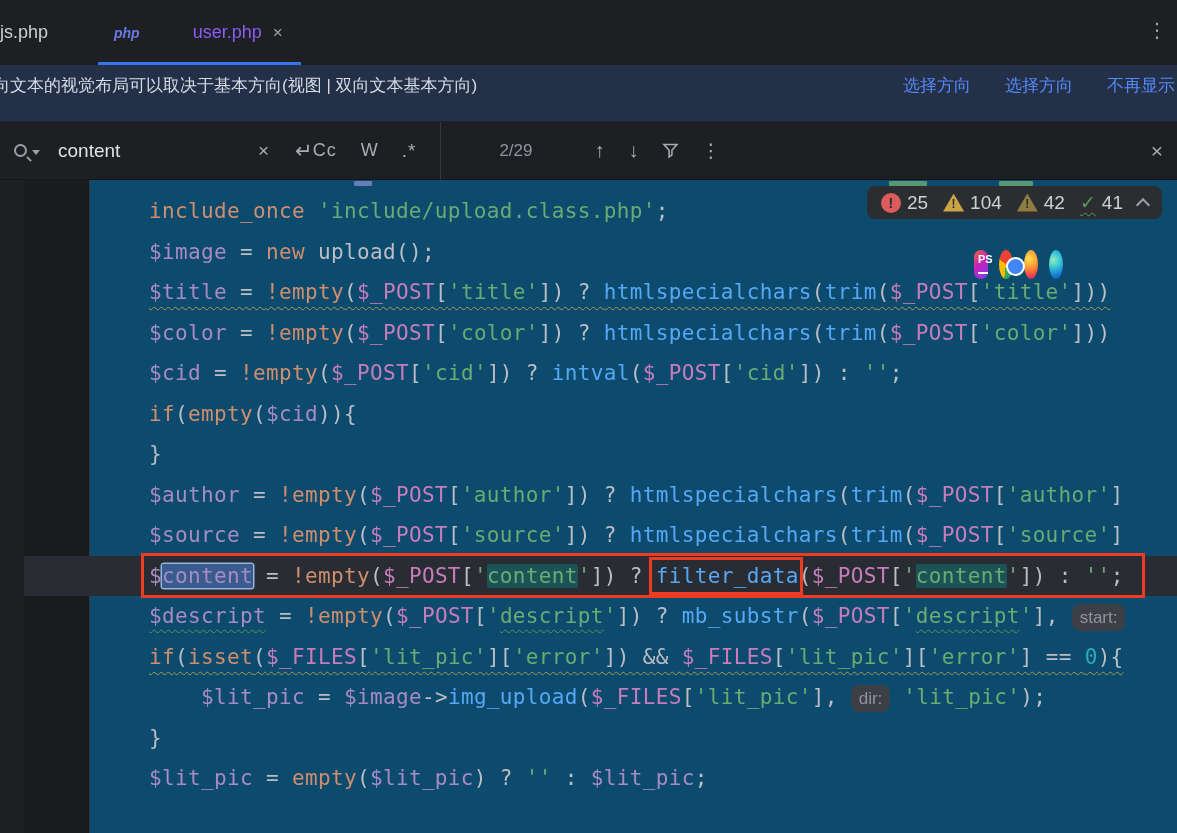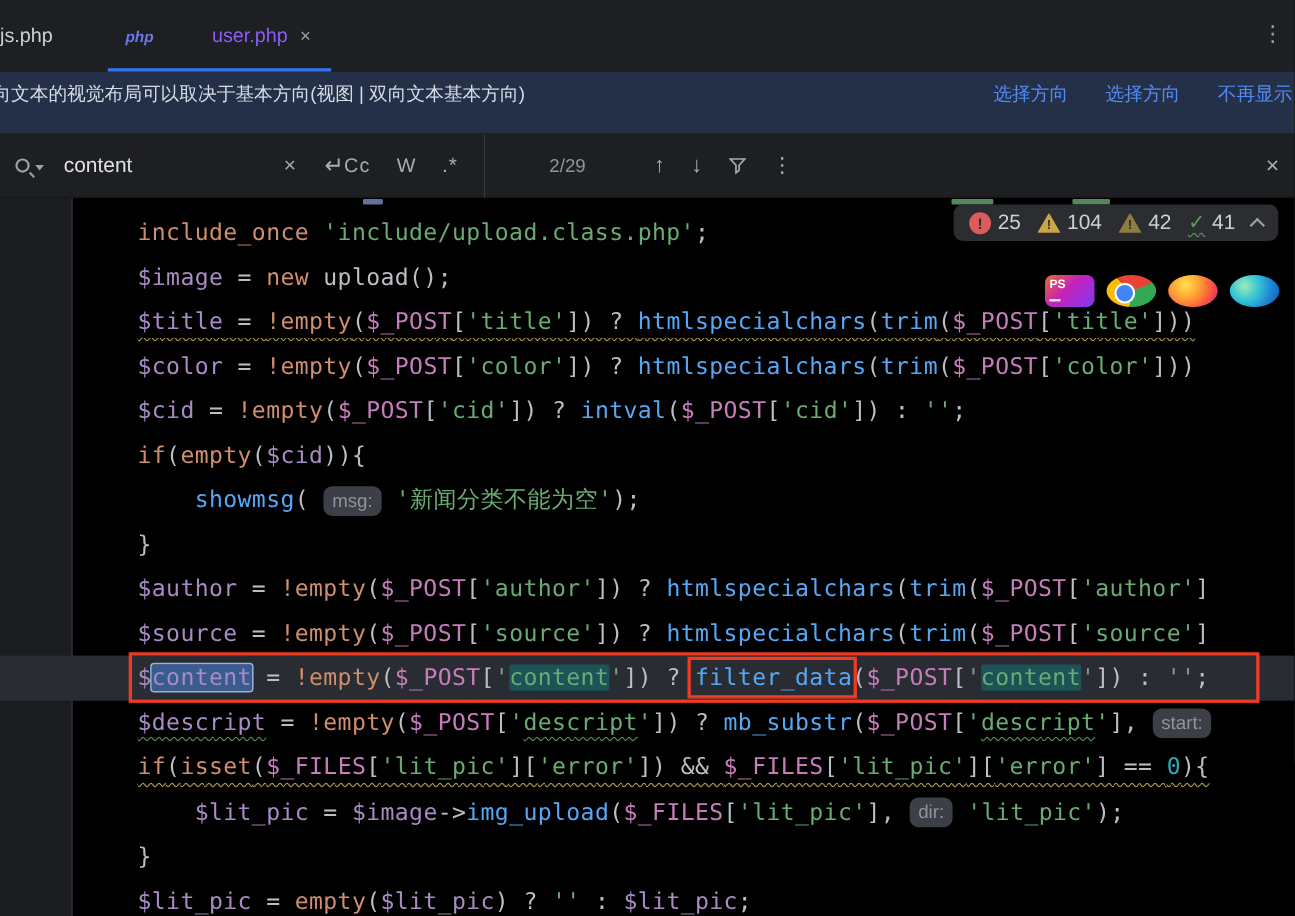--- a/index.html
+++ b/index.html
@@ -43,21 +43,21 @@
   .s-sep { width:1px; height:58px; background:#36383C; margin-left:24px; }
   .s-count { margin-left:58px; font-size:17px; color:#8F949E; }
   .s-arrow { font-size:20px; }
   .s-up { margin-left:62px; }
   .s-down { margin-left:24px; }
   .s-filter { margin-left:22px; display:flex; align-items:center; }
   .s-kebab { margin-left:22px; font-size:19px; }
   .s-close { margin-left:auto; margin-right:14px; font-size:21px; }
 
   
-  .editor { position:relative; height:653px; background:#000000; overflow:hidden; font-family:"DejaVu Sans Mono","Liberation Mono",monospace; }
+  .editor { position:relative; height:653px; background:#0c4a6e; overflow:hidden; font-family:"DejaVu Sans Mono","Liberation Mono",monospace;margin-left:24px; }
   .gutter { position:absolute; left:0; top:0; bottom:0; width:66px; background:#1B1C1F; border-right:1px solid #35373B; z-index:1; }
   .code-lines { position:relative; z-index:2; padding-top:11px; }
   .line { position:relative; height:40.5px; line-height:40.5px; padding-left:125px; white-space:pre; font-size:21px; letter-spacing:0.35px; color:#BCBEC4; }
   .line.current { background:#2A2C33; }
   .line.zzy { text-decoration:underline wavy #A89C4D 1px; text-underline-offset:7px; }
   .tk.kw  { color:#CF8E6D; }
   .tk.var { color:#A88BC4; }
   .tk.sg  { color:#C77DBB; }
   .tk.str { color:#6AAB73; }
   .tk.fn  { color:#56A8F5; }
@@ -84,21 +84,21 @@
   .warn-ico { position:relative; width:21px; height:18px; display:inline-block; }
   .warn-ico .tri { position:absolute; inset:0; clip-path:polygon(50% 0,100% 100%,0 100%); }
   .warn-ico .bang { position:absolute; left:0; right:0; bottom:0; text-align:center; color:#2B2D30; font-size:12px; font-weight:bold; line-height:15px; }
   .warn1 .tri { background:#C9A544; }
   .warn2 .tri { background:#8E7D3F; }
   .ok-ico { color:#5C9A5E; font-size:19px; font-weight:bold; text-decoration:underline wavy #5C9A5E 1px; text-underline-offset:3px; }
   .insp-chevron { width:10px; height:10px; border-left:2px solid #9DA0A8; border-top:2px solid #9DA0A8; transform:rotate(45deg); margin-top:5px; }
 
   
   .browsers { position:absolute; left:950px; top:70px; z-index:25; display:flex; gap:11px; }
-  .bicon { width:45px; height:29px; border-radius:50%; }
+  .bicon { width:14px; height:29px; border-radius:50%; }
   .bicon.ps { border-radius:7px; background:linear-gradient(135deg,#E86A2B 0%,#C622B9 45%,#7C3AF2 100%); position:relative; }
   .bicon.ps .ps-txt { position:absolute; left:4px; top:3px; color:#fff; font-size:11px; font-weight:bold; font-family:"Liberation Sans",sans-serif; }
   .bicon.ps .ps-bar { position:absolute; left:4px; bottom:5px; width:10px; height:2px; background:#fff; }
   .bicon.chrome { position:relative; background:conic-gradient(from -50deg,#EA4335 0 33%,#34A853 0 66%,#FBBC05 0 100%); }
   .bicon.chrome::after { content:""; position:absolute; left:7px; top:7px; width:15px; height:15px; border-radius:50%; background:#4285F4; border:2.5px solid #fff; }
   .bicon.firefox { background:radial-gradient(circle at 35% 30%,#FFE14D 0%,#FFA236 35%,#FF5A3C 65%,#C42482 95%); }
   .bicon.edge { background:radial-gradient(circle at 30% 35%,#9CECB5 0%,#35C5D6 35%,#1B7FD4 70%,#0B57A8 100%); }
 </style>
 </head>
 <body>
@@ -160,21 +160,20 @@
 
     </div>
 
     <div class="code-lines">
         <div class="line"><span class="tk kw">include_once</span><span class="tk pl"> </span><span class="tk str">'include/upload.class.php'</span><span class="tk pl">;</span></div>
         <div class="line"><span class="tk var">$image</span><span class="tk pl"> = </span><span class="tk kw">new</span><span class="tk pl"> upload();</span></div>
         <div class="line zzy"><span class="tk var">$title</span><span class="tk pl"> = </span><span class="tk kw">!empty</span><span class="tk pl">(</span><span class="tk sg">$_POST</span><span class="tk pl">[</span><span class="tk str">'title'</span><span class="tk pl">]) ? </span><span class="tk fn">htmlspecialchars</span><span class="tk pl">(</span><span class="tk fn">trim</span><span class="tk pl">(</span><span class="tk sg">$_POST</span><span class="tk pl">[</span><span class="tk str">'title'</span><span class="tk pl">]))</span></div>
         <div class="line"><span class="tk var">$color</span><span class="tk pl"> = </span><span class="tk kw">!empty</span><span class="tk pl">(</span><span class="tk sg">$_POST</span><span class="tk pl">[</span><span class="tk str">'color'</span><span class="tk pl">]) ? </span><span class="tk fn">htmlspecialchars</span><span class="tk pl">(</span><span class="tk fn">trim</span><span class="tk pl">(</span><span class="tk sg">$_POST</span><span class="tk pl">[</span><span class="tk str">'color'</span><span class="tk pl">]))</span></div>
         <div class="line"><span class="tk var">$cid</span><span class="tk pl"> = </span><span class="tk kw">!empty</span><span class="tk pl">(</span><span class="tk sg">$_POST</span><span class="tk pl">[</span><span class="tk str">'cid'</span><span class="tk pl">]) ? </span><span class="tk fn">intval</span><span class="tk pl">(</span><span class="tk sg">$_POST</span><span class="tk pl">[</span><span class="tk str">'cid'</span><span class="tk pl">]) : </span><span class="tk str">''</span><span class="tk pl">;</span></div>
         <div class="line"><span class="tk kw">if</span><span class="tk pl">(</span><span class="tk kw">empty</span><span class="tk pl">(</span><span class="tk var">$cid</span><span class="tk pl">)){</span></div>
-        <div class="line"><span class="tk pl">    </span><span class="tk fn">showmsg</span><span class="tk pl">( </span><span class="tk inlay">msg:</span><span class="tk pl"> </span><span class="tk str">'新闻分类不能为空'</span><span class="tk pl">);</span></div>
         <div class="line"><span class="tk pl">}</span></div>
         <div class="line"><span class="tk var">$author</span><span class="tk pl"> = </span><span class="tk kw">!empty</span><span class="tk pl">(</span><span class="tk sg">$_POST</span><span class="tk pl">[</span><span class="tk str">'author'</span><span class="tk pl">]) ? </span><span class="tk fn">htmlspecialchars</span><span class="tk pl">(</span><span class="tk fn">trim</span><span class="tk pl">(</span><span class="tk sg">$_POST</span><span class="tk pl">[</span><span class="tk str">'author'</span><span class="tk pl">]</span></div>
         <div class="line"><span class="tk var">$source</span><span class="tk pl"> = </span><span class="tk kw">!empty</span><span class="tk pl">(</span><span class="tk sg">$_POST</span><span class="tk pl">[</span><span class="tk str">'source'</span><span class="tk pl">]) ? </span><span class="tk fn">htmlspecialchars</span><span class="tk pl">(</span><span class="tk fn">trim</span><span class="tk pl">(</span><span class="tk sg">$_POST</span><span class="tk pl">[</span><span class="tk str">'source'</span><span class="tk pl">]</span></div>
         <div class="line current redline"><span class="tk var">$</span><span class="tk var cur">content</span><span class="tk pl"> = </span><span class="tk kw">!empty</span><span class="tk pl">(</span><span class="tk sg">$_POST</span><span class="tk pl">[</span><span class="tk str">'</span><span class="tk str match">content</span><span class="tk str">'</span><span class="tk pl">]) ? </span><span class="tk fn redbox">filter_data</span><span class="tk pl">(</span><span class="tk sg">$_POST</span><span class="tk pl">[</span><span class="tk str">'</span><span class="tk str match">content</span><span class="tk str">'</span><span class="tk pl">]) : </span><span class="tk str">''</span><span class="tk pl">;</span></div>
         <div class="line"><span class="tk var zzg">$descript</span><span class="tk pl"> = </span><span class="tk kw">!empty</span><span class="tk pl">(</span><span class="tk sg">$_POST</span><span class="tk pl">[</span><span class="tk str">'</span><span class="tk str zzg">descript</span><span class="tk str">'</span><span class="tk pl">]) ? </span><span class="tk fn">mb_substr</span><span class="tk pl">(</span><span class="tk sg">$_POST</span><span class="tk pl">[</span><span class="tk str">'</span><span class="tk str zzg">descript</span><span class="tk str">'</span><span class="tk pl">], </span><span class="tk inlay">start:</span></div>
         <div class="line zzy"><span class="tk kw">if</span><span class="tk pl">(</span><span class="tk kw">isset</span><span class="tk pl">(</span><span class="tk sg">$_FILES</span><span class="tk pl">[</span><span class="tk str">'lit_pic'</span><span class="tk pl">][</span><span class="tk str">'error'</span><span class="tk pl">]) &amp;&amp; </span><span class="tk sg">$_FILES</span><span class="tk pl">[</span><span class="tk str">'lit_pic'</span><span class="tk pl">][</span><span class="tk str">'error'</span><span class="tk pl">] == </span><span class="tk num">0</span><span class="tk pl">){</span></div>
         <div class="line"><span class="tk pl">    </span><span class="tk var">$lit_pic</span><span class="tk pl"> = </span><span class="tk var">$image</span><span class="tk pl">-&gt;</span><span class="tk fn">img_upload</span><span class="tk pl">(</span><span class="tk sg">$_FILES</span><span class="tk pl">[</span><span class="tk str">'lit_pic'</span><span class="tk pl">], </span><span class="tk inlay">dir:</span><span class="tk pl"> </span><span class="tk str">'lit_pic'</span><span class="tk pl">);</span></div>
         <div class="line"><span class="tk pl">}</span></div>
         <div class="line"><span class="tk var">$lit_pic</span><span class="tk pl"> = </span><span class="tk kw">empty</span><span class="tk pl">(</span><span class="tk var">$lit_pic</span><span class="tk pl">) ? </span><span class="tk str">''</span><span class="tk pl"> : </span><span class="tk var">$lit_pic</span><span class="tk pl">;</span></div>
       </div>

